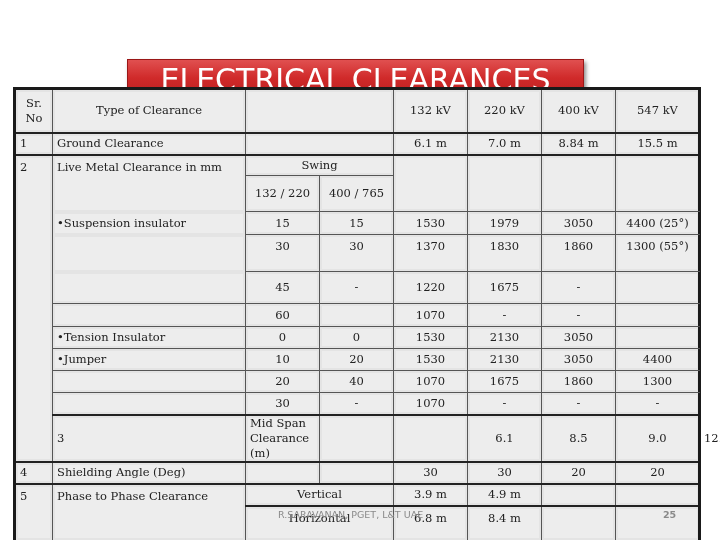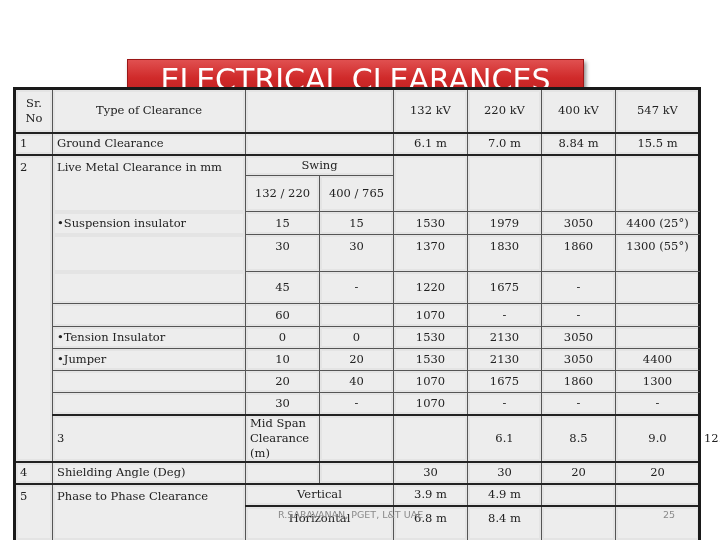--- a/index.html
+++ b/index.html
@@ -35,21 +35,21 @@
   .nb-t { border-top:none !important; }
   .nb-b { border-bottom:none !important;margin-left:38px; }
   .thick-b { border-bottom:2px solid #222 !important; }
   .pt { padding-top:4px !important; }
   .footer-credit {
     position:absolute; left:278px; top:509px; font-family:"DejaVu Sans", sans-serif;
     font-size:9.5px; color:#8a8a8a;
   }
   .page-num {
     position:absolute; left:663px; top:509px; font-family:"DejaVu Sans", sans-serif;
-    font-size:9.5px; color:#8a8a8a;
+    font-size:9.5px; color:#8a8a8a;font-weight:bold;
   }
 </style>
 </head>
 <body>
 
 <div class="title-banner">
   <span>ELECTRICAL CLEARANCES</span>
 </div>
 
 <table class="clearance">

